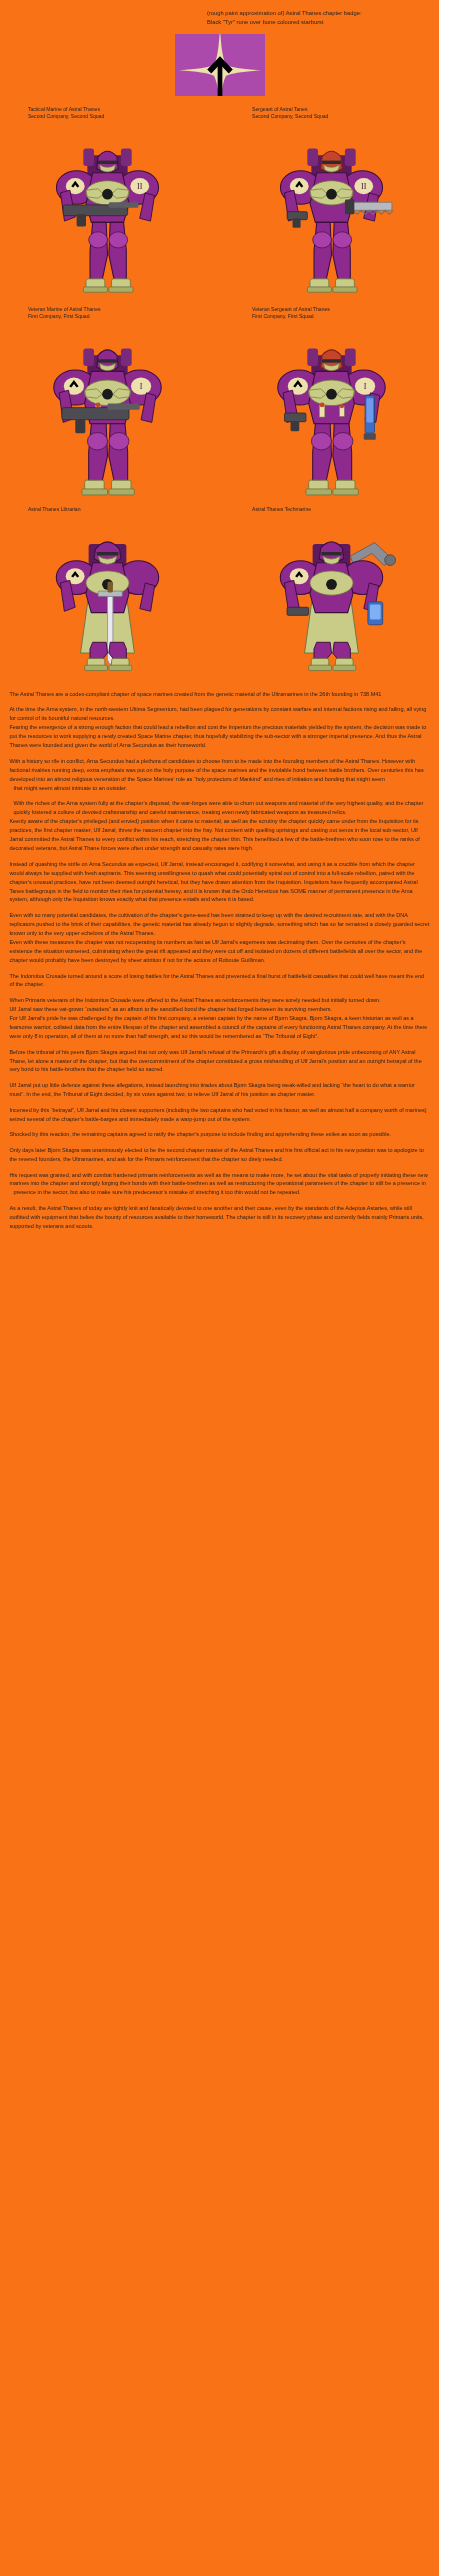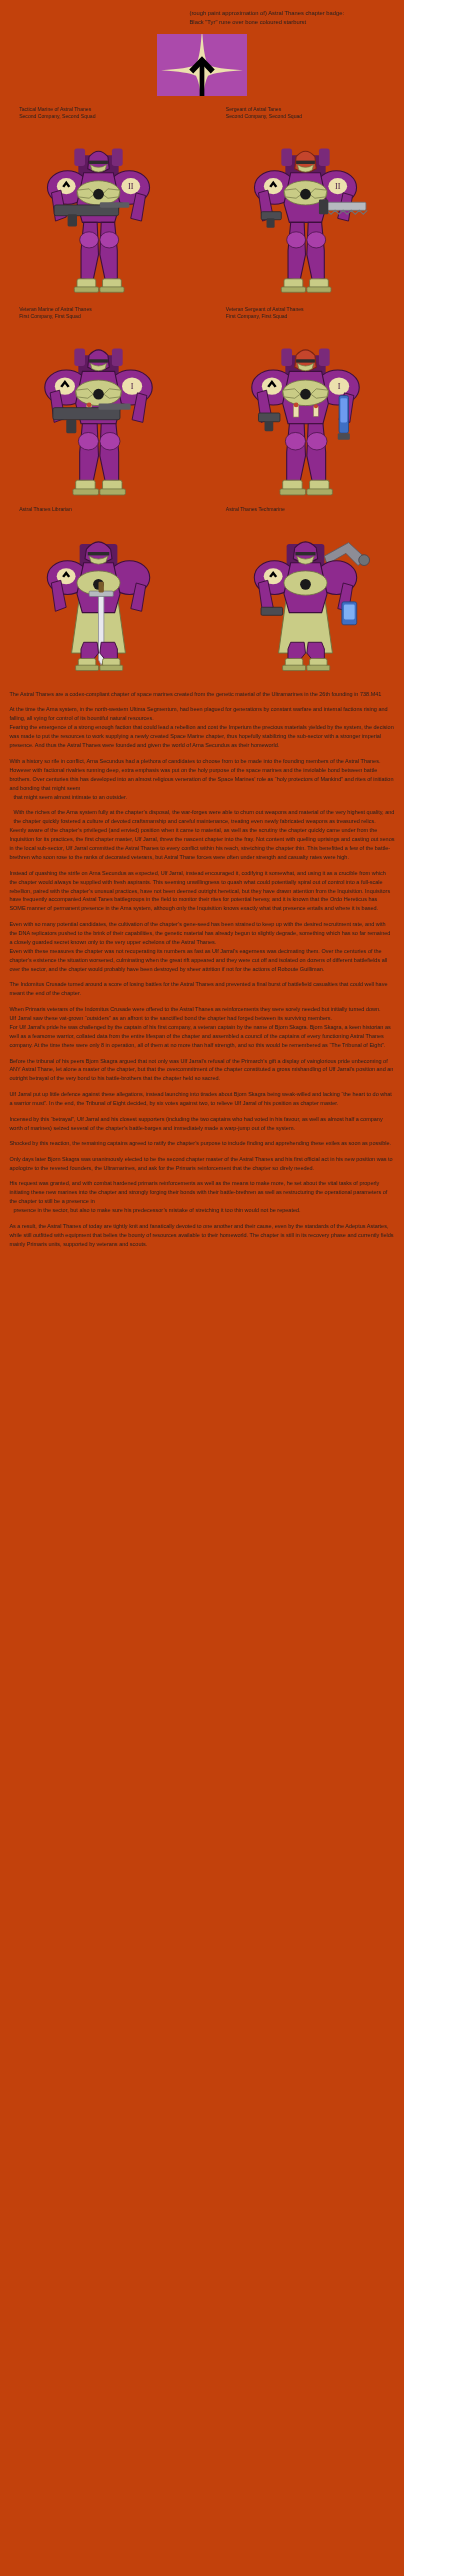--- a/index.html
+++ b/index.html
@@ -8,23 +8,23 @@
     background: #ffffff;
   }
   body {
     width: 471px;
     font-family: "Liberation Sans", sans-serif;
     color: #231f20;
     -webkit-font-smoothing: antialiased;
   }
   .page {
     position: relative;
-    width: 404px;
+    width: 439px;
     min-height: 2576px;
-    background: #c2410c;
+    background: #f97316;
     overflow: hidden;
   }
 
   
   .badge-block {
     padding-top: 9.4px;
     text-align: center;
   }
   .badge-caption {
     font-size: 5.8px;

